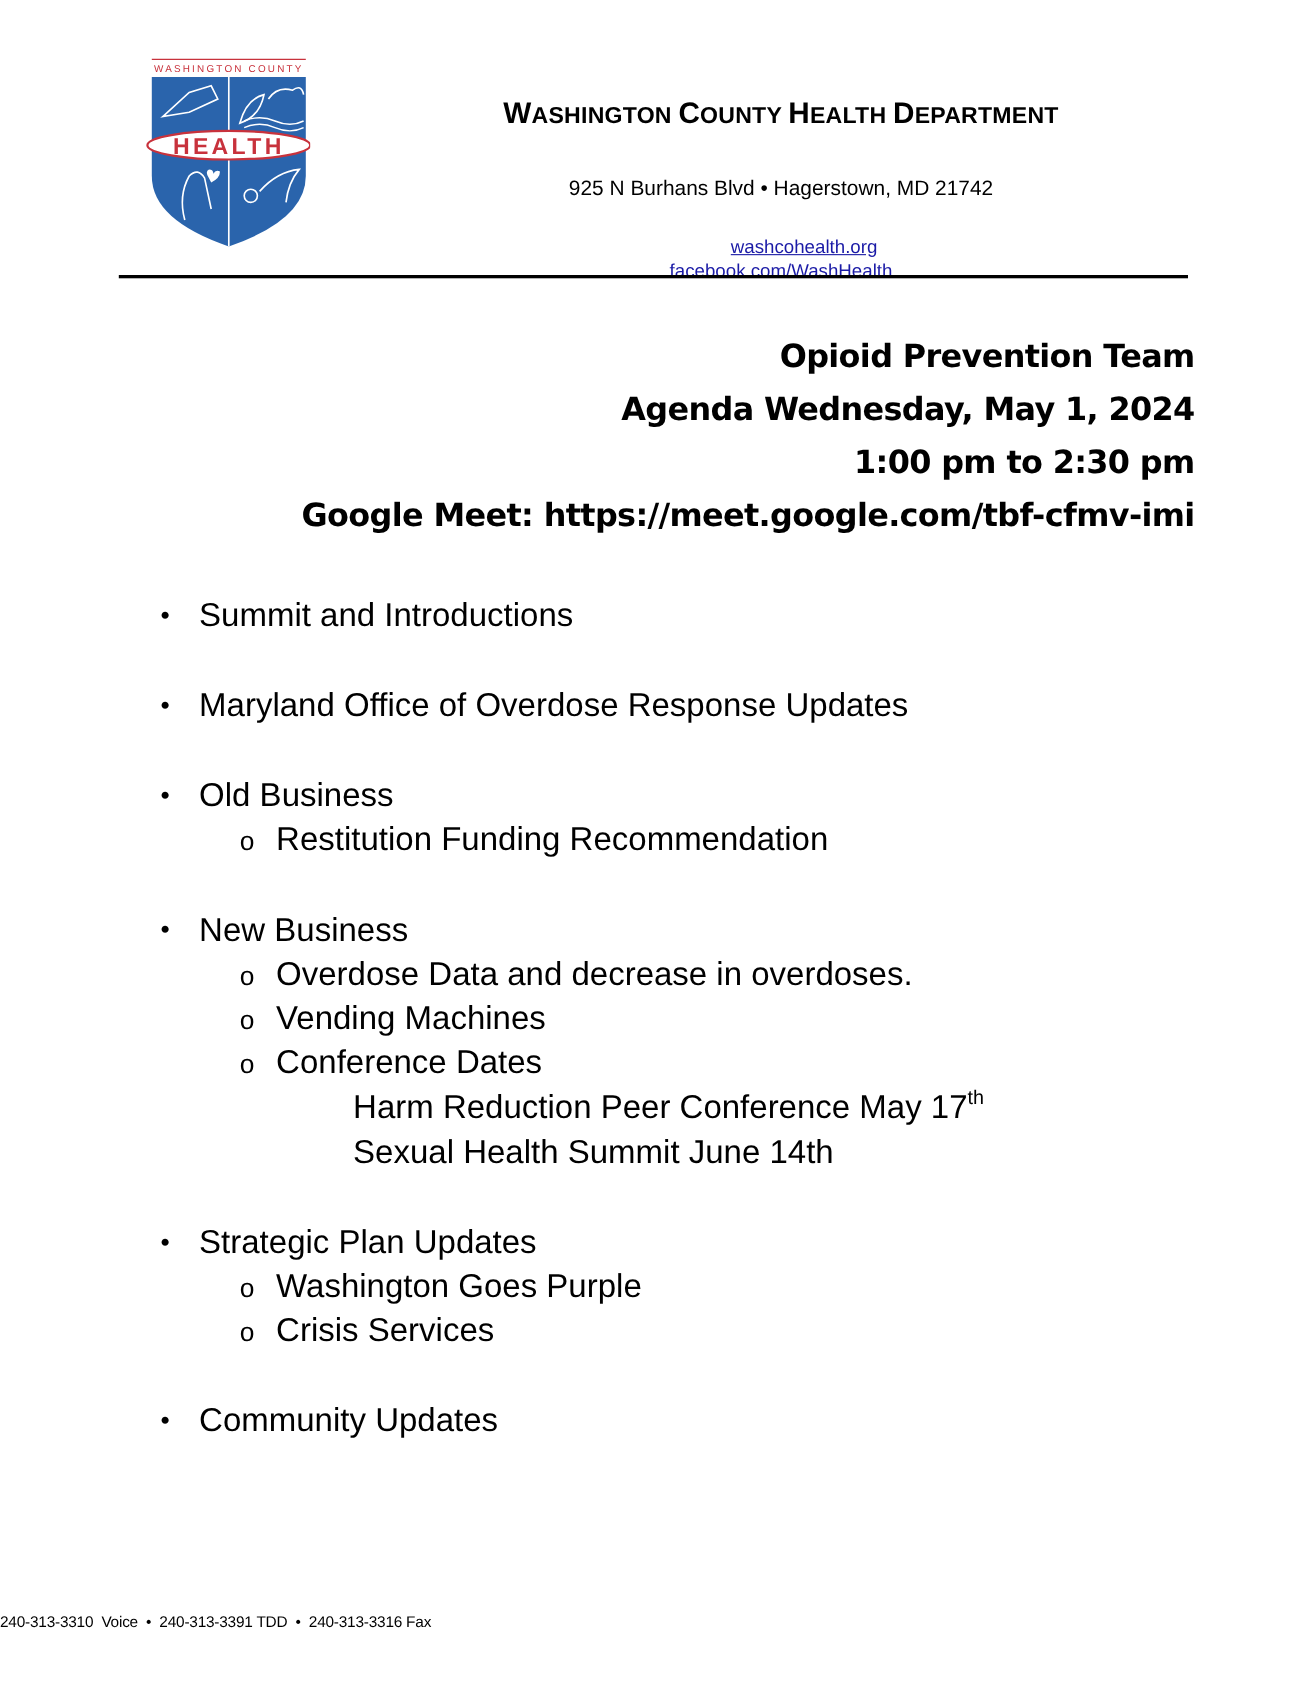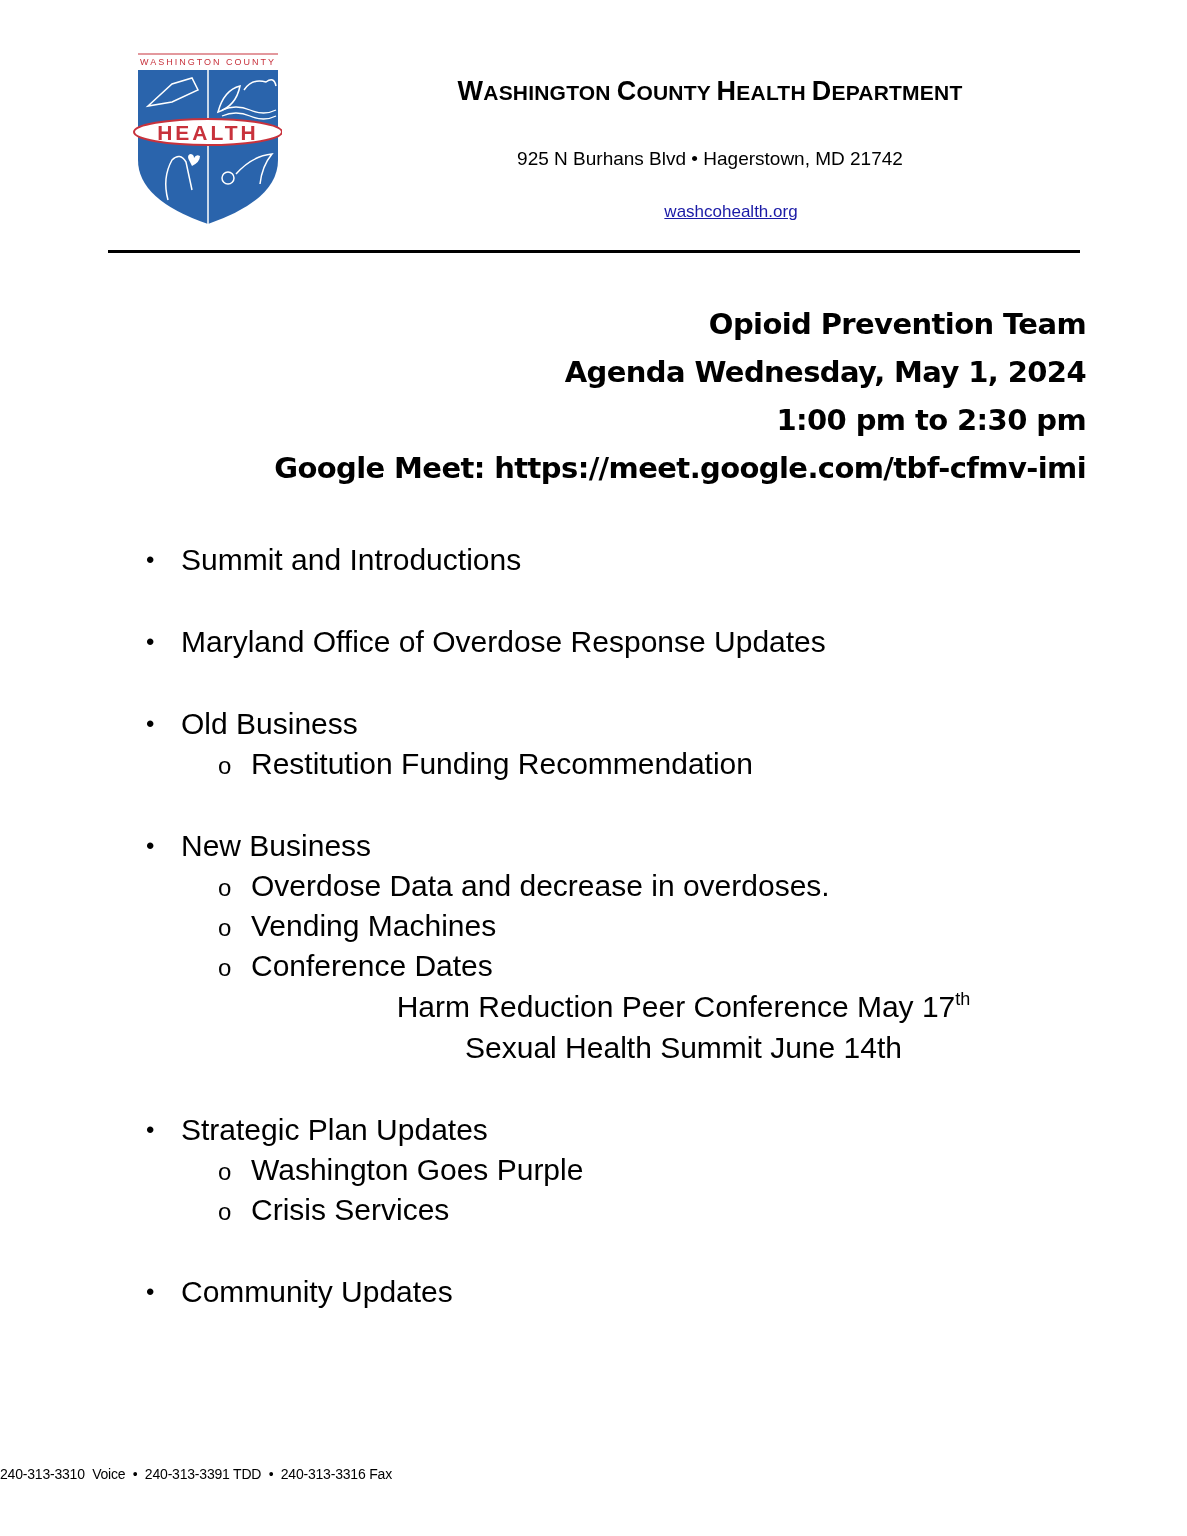--- a/index.html
+++ b/index.html
@@ -4,39 +4,39 @@
 <style>
   html, body { margin: 0; padding: 0; background: #ffffff; }
   body {
     width: 1187px; height: 1536px; position: relative; overflow: hidden;
     font-family: "Liberation Sans", sans-serif; color: #000;
   }
   .logo { position: absolute; left: 132px; top: 50px; width: 150px; height: 176px; }
   .header-block { position: absolute; left: 340px; top: 70px; width: 740px; text-align: center; }
   .org-name {
     font-family: "Liberation Sans", sans-serif; font-weight: bold;
-    font-size: 21px; letter-spacing: 0.2px; margin: 4px; line-height: 34px;
+    font-size: 21px; letter-spacing: 0.2px; margin: 16px; line-height: 34px;
   }
   .org-name .big { font-size: 27px; }
   .address { font-size: 19px; margin-top: 37px; line-height: 24px; }
   .links { margin-top: 30px; font-size: 17px; line-height: 22px; }
   .links a { color: #1a1aa6; margin-left: 42px; }
   .links .fb { color: #1a1aa6; }
   .rule { position: absolute; left: 108px; top: 250px; width: 972px; height: 3px; background: #000; }
   .title-block {
     position: absolute; left: 100px; top: 300px; width: 986px; text-align: right;
     font-family: "DejaVu Sans", sans-serif; font-weight: bold; font-size: 29px; line-height: 48px;
     letter-spacing: -0.6px;
   }
   .agenda { position: absolute; left: 146px; top: 540px; width: 900px; font-size: 30px; }
   .item { position: relative; padding-left: 35px; line-height: 40px; }
   .item .bullet { position: absolute; left: 0; top: 0; font-size: 24px; }
   .sub { position: relative; padding-left: 105px; line-height: 40px; }
   .sub .circ { position: absolute; left: 72px; top: 2px; font-size: 24px; }
-  .subsub { padding-left: 175px; line-height: 41px; text-align: center; }
+  .subsub { padding-left: 175px; line-height: 41px; }
   .gap { height: 42px; }
   sup { font-size: 18px; vertical-align: 12px; line-height: 0; }
   .footer {
     position: absolute; left: 0; top: 1466px; width: 1187px; text-align: left;
     font-size: 14px; letter-spacing: -0.2px;
   }
 </style>
 </head>
 <body>
 
@@ -62,20 +62,21 @@
 <div class="header-block">
   <div class="org-name">
     <span class="big">W</span><span>ASHINGTON</span>
     <span class="big">C</span><span>OUNTY</span>
     <span class="big">H</span><span>EALTH</span>
     <span class="big">D</span><span>EPARTMENT</span>
   </div>
   <div class="address">925 N Burhans Blvd • Hagerstown, MD 21742</div>
   <div class="links">
     <div><a href="#">washcohealth.org</a></div>
+    <div class="fb">facebook.com/WashHealth</div>
   </div>
 </div>
 
 <div class="rule"></div>
 
 <div class="title-block">
   <div>Opioid Prevention Team</div>
   <div>Agenda Wednesday, May 1, 2024</div>
   <div>1:00 pm to 2:30 pm</div>
   <div>Google Meet: https://meet.google.com/tbf-cfmv-imi</div>

